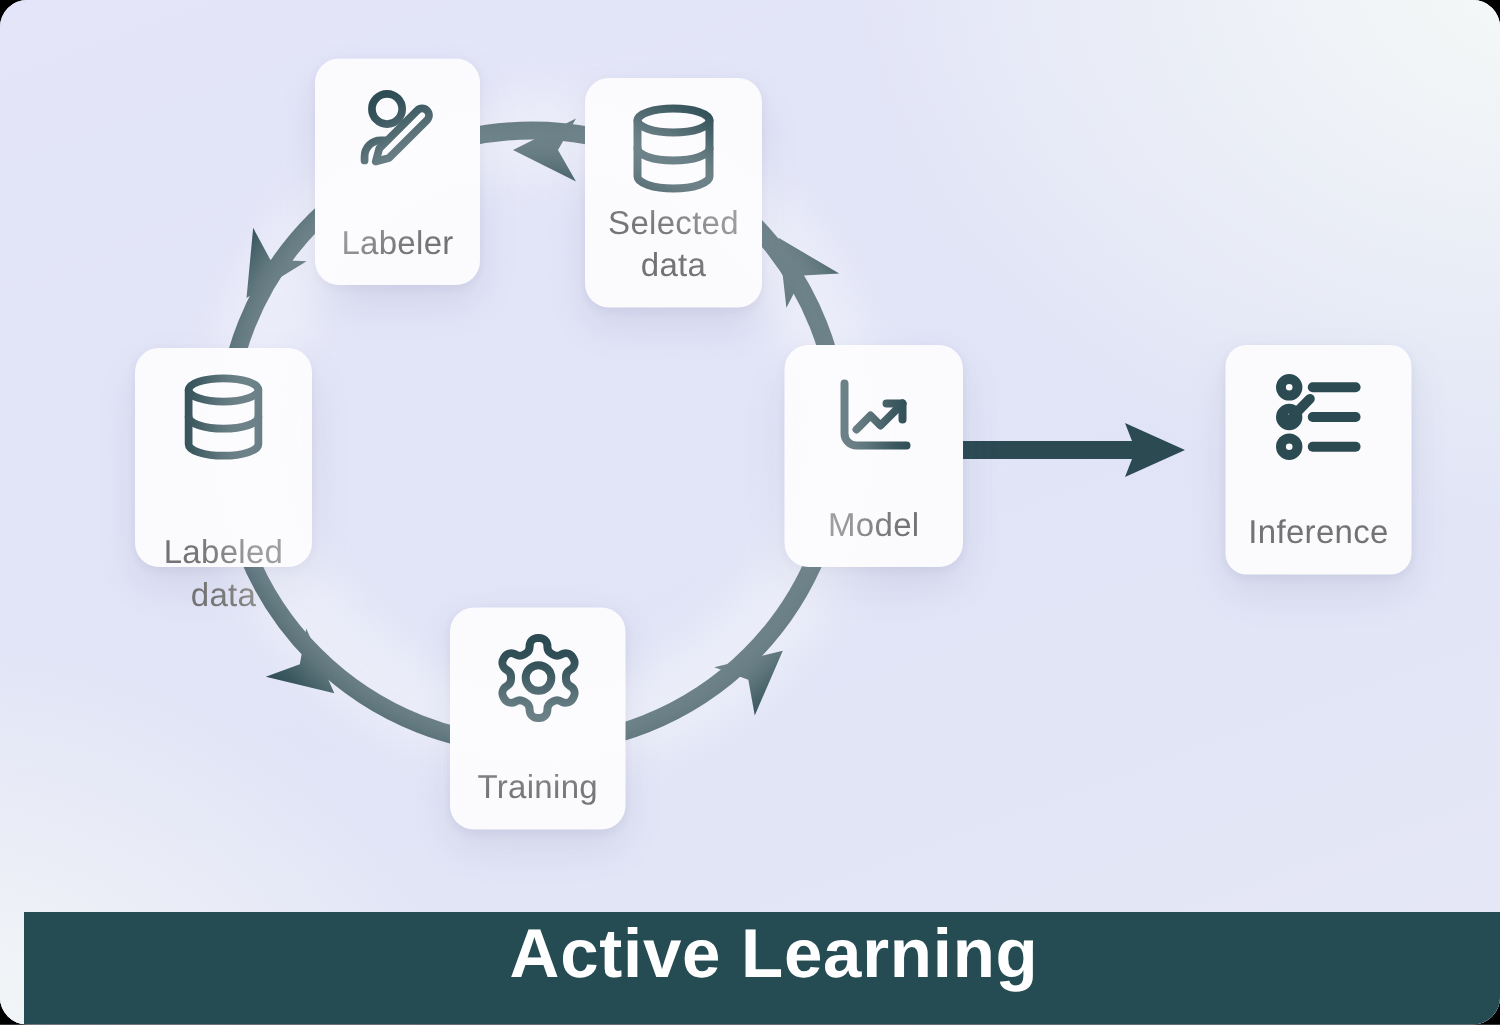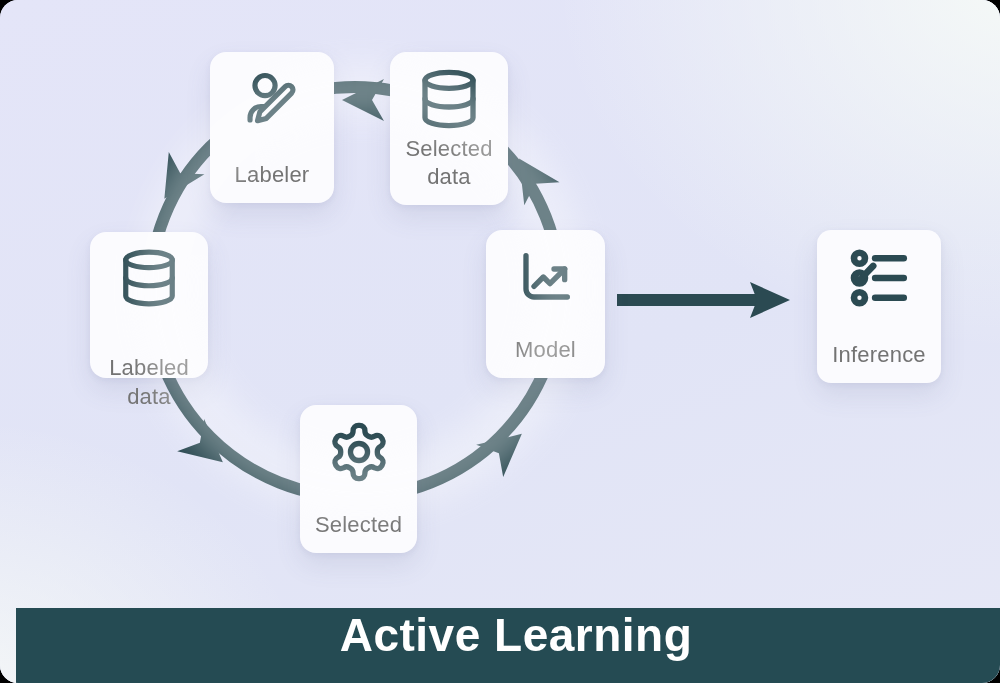--- a/index.html
+++ b/index.html
@@ -20,24 +20,24 @@
   .node{
     position:absolute;background:#fbfbfe;border-radius:16px;
     box-shadow:0 12px 26px rgba(90,95,140,.12),0 2px 6px rgba(90,95,140,.08);
     display:flex;flex-direction:column;align-items:center;justify-content:space-between;
     padding:15px 6px 13px;box-sizing:border-box;
   }
   .node .icon svg{stroke:#2b4a52;fill:none;stroke-width:2;stroke-linecap:round;stroke-linejoin:round;}
   .node .label{
     color:#737373;font-size:22px;line-height:1.3;text-align:center;letter-spacing:.2px;
   }
-  #node-labeler  {left:210px;top:52px; width:124px;height:151px;}
+  #node-labeler  {left:210px;top:39px; width:110px;height:151px;}
   #node-selected {left:390px;top:52px; width:118px;height:153px;}
   #node-labeled  {left:90px; top:232px;width:118px;height:146px;gap:45px;}
-  #node-model    {left:486px;top:230px;width:119px;height:148px;}
+  #node-model    {left:523px;top:230px;width:119px;height:148px;}
   #node-training {left:300px;top:405px;width:117px;height:148px;}
   #node-inference{left:817px;top:230px;width:124px;height:153px;border-radius:14px;}
   .glow{position:absolute;left:0;top:0;pointer-events:none;opacity:.55;}
   .banner{
     position:absolute;left:16px;top:608px;width:1000px;height:75px;background:#254b53;
     display:flex;justify-content:center;
   }
   .banner-title{color:#ffffff;font-size:46px;font-weight:700;letter-spacing:.5px;}
 </style>
 </head>
@@ -105,21 +105,21 @@
     <span class="label">Model</span>
   </div>
 
   <div class="node" id="node-training">
     <span class="icon">
       <svg width="64" height="64" viewBox="0 0 24 24">
         <path d="M12.22 2h-.44a2 2 0 0 0-2 2v.18a2 2 0 0 1-1 1.73l-.43.25a2 2 0 0 1-2 0l-.15-.08a2 2 0 0 0-2.73.73l-.22.38a2 2 0 0 0 .73 2.73l.15.1a2 2 0 0 1 1 1.72v.51a2 2 0 0 1-1 1.74l-.15.09a2 2 0 0 0-.73 2.73l.22.38a2 2 0 0 0 2.73.73l.15-.08a2 2 0 0 1 2 0l.43.25a2 2 0 0 1 1 1.73V20a2 2 0 0 0 2 2h.44a2 2 0 0 0 2-2v-.18a2 2 0 0 1 1-1.73l.43-.25a2 2 0 0 1 2 0l.15.08a2 2 0 0 0 2.73-.73l.22-.39a2 2 0 0 0-.73-2.73l-.15-.08a2 2 0 0 1-1-1.74v-.5a2 2 0 0 1 1-1.74l.15-.09a2 2 0 0 0 .73-2.73l-.22-.38a2 2 0 0 0-2.73-.73l-.15.08a2 2 0 0 1-2 0l-.43-.25a2 2 0 0 1-1-1.73V4a2 2 0 0 0-2-2z"></path>
         <circle cx="12" cy="12" r="3.2"></circle>
       </svg>
     </span>
-    <span class="label">Selected</span>
+    <span class="label">Training</span>
   </div>
 
   <div class="node" id="node-inference">
     <span class="icon">
       <svg width="66" height="66" viewBox="0 0 24 24" style="stroke-width:2.4">
         <circle cx="4.9" cy="4.8" r="2"></circle>
         <circle cx="4.9" cy="12" r="2"></circle>
         <circle cx="4.9" cy="19.2" r="2"></circle>
         <path d="M10.6 4.8 H21"></path>
         <path d="M10.6 12 H21"></path>

